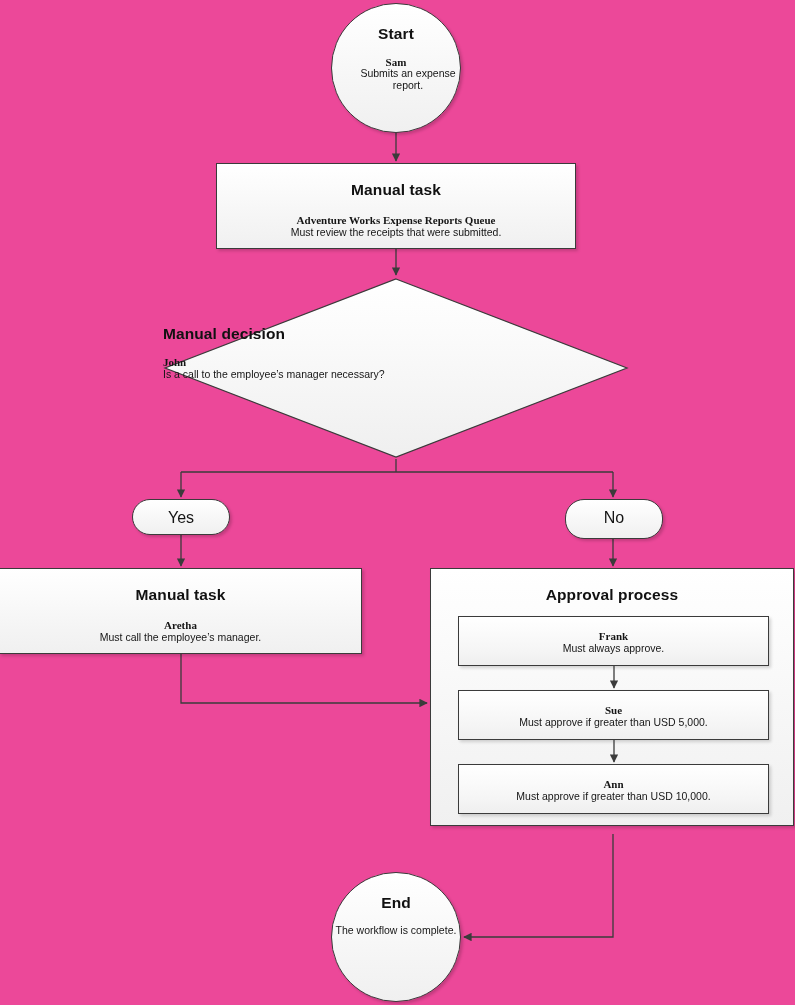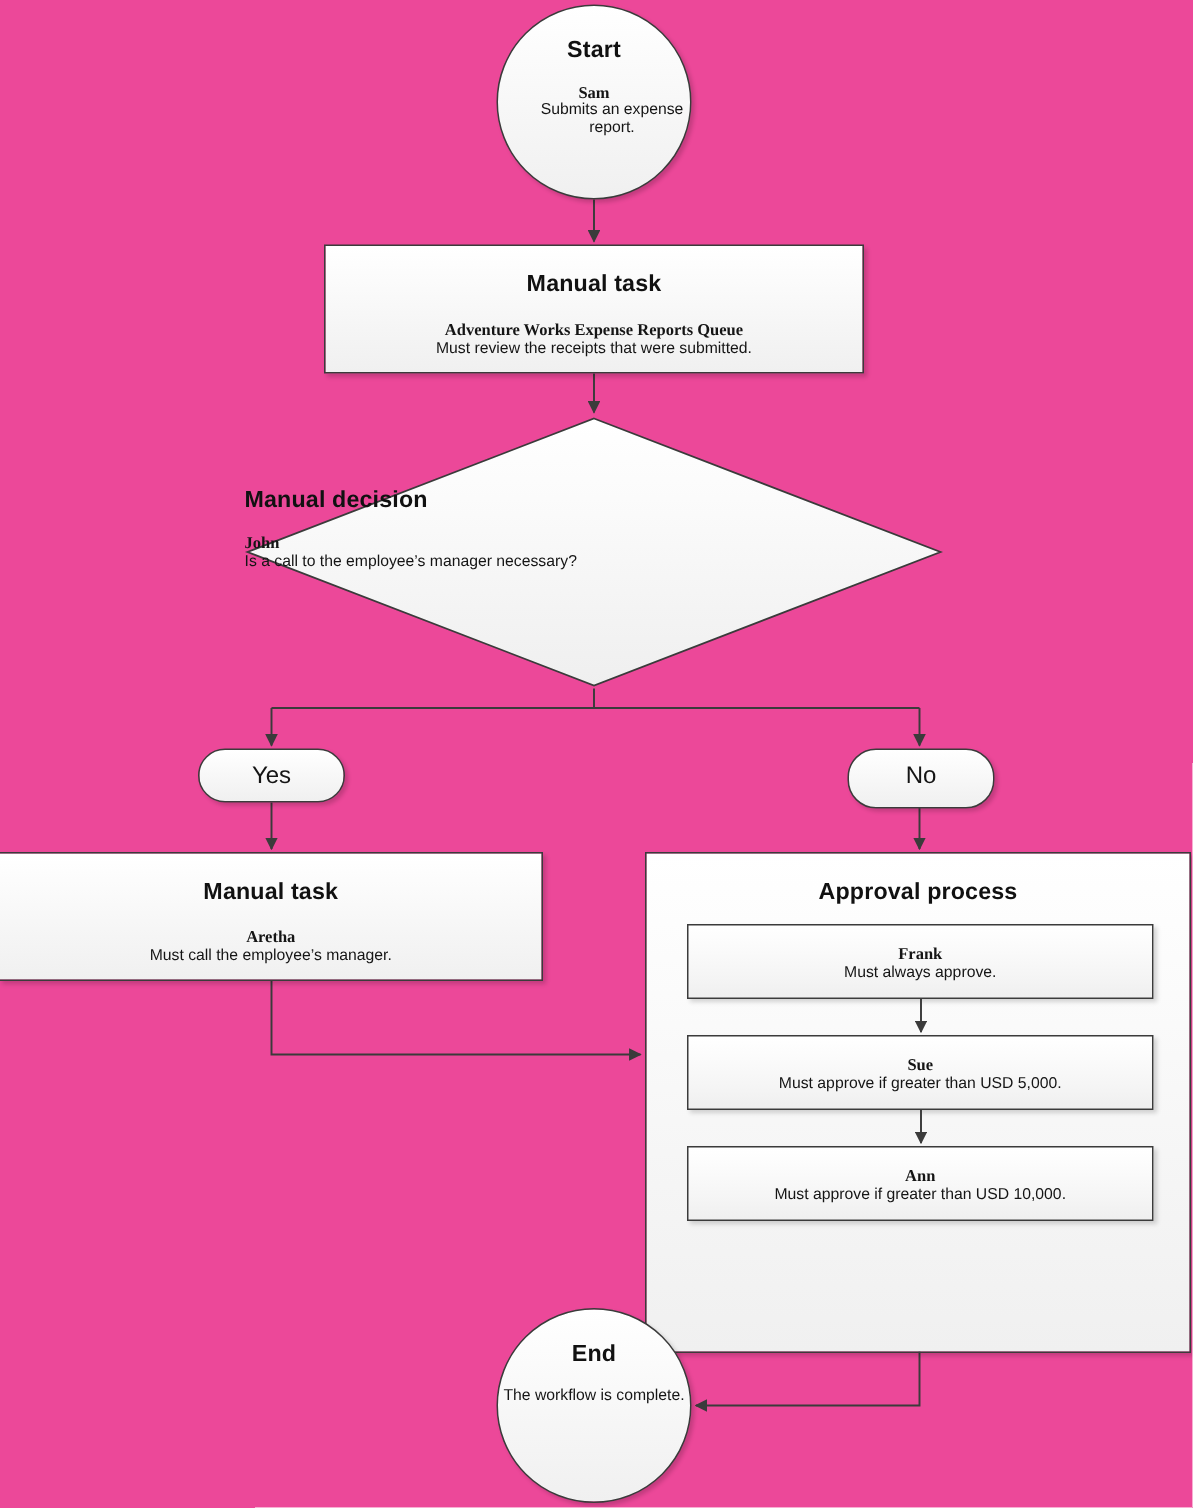--- a/index.html
+++ b/index.html
@@ -106,21 +106,21 @@
     font-size: 16px;
     line-height: 36px;
     color: #151515;
   }
   #branch-yes { left: 132px; top: 499px; width: 98px; height: 36px; }
   #branch-no  { left: 565px; top: 499px; width: 98px; height: 40px; }
 
   
   #approval-process {
     left: 430px; top: 568px;
-    width: 364px; height: 334px;
+    width: 364px; height: 258px;
   }
   #approval-process .title { position: absolute; left: 0; right: 0; top: 17px; }
 
   .approver {
     position: absolute;
     left: 27px;
     width: 311px;
     height: 50px;
     box-sizing: border-box;
     border: 1px solid #3b3b3b;

